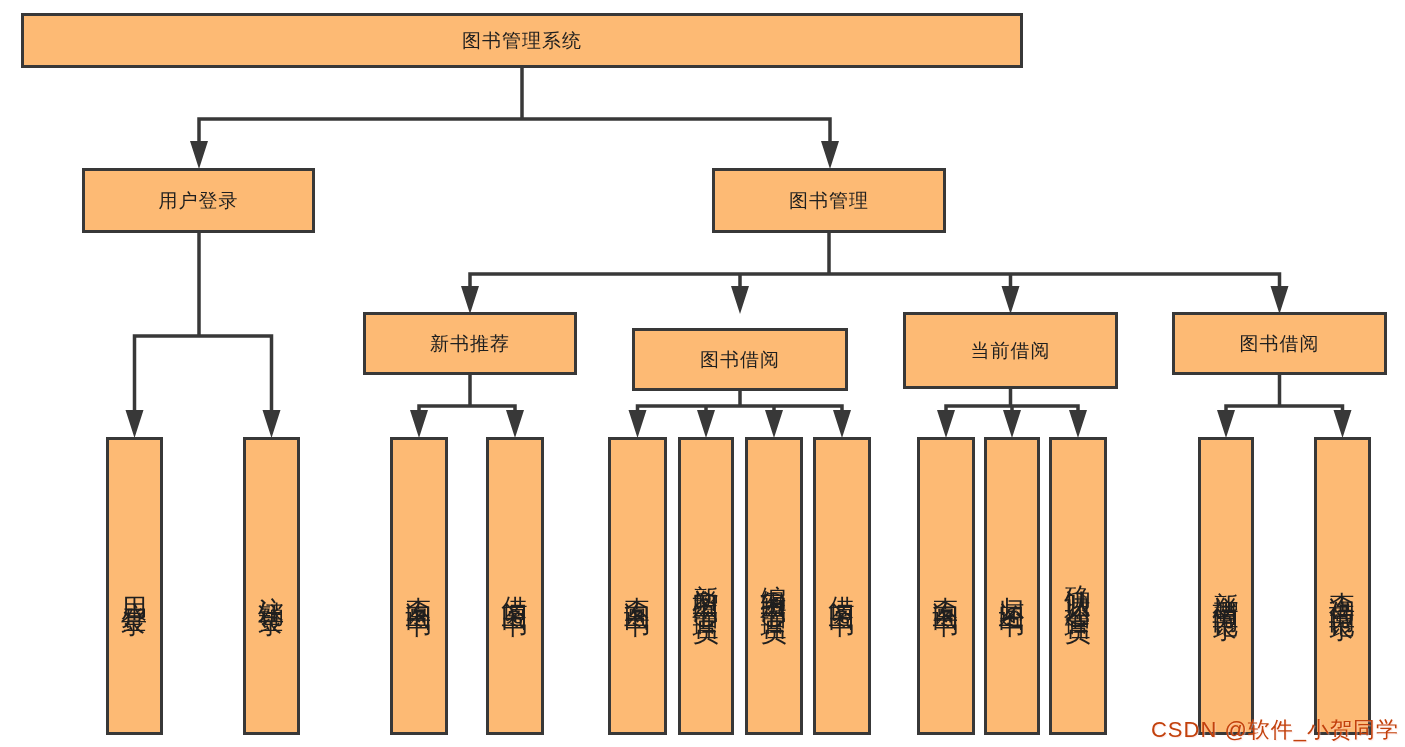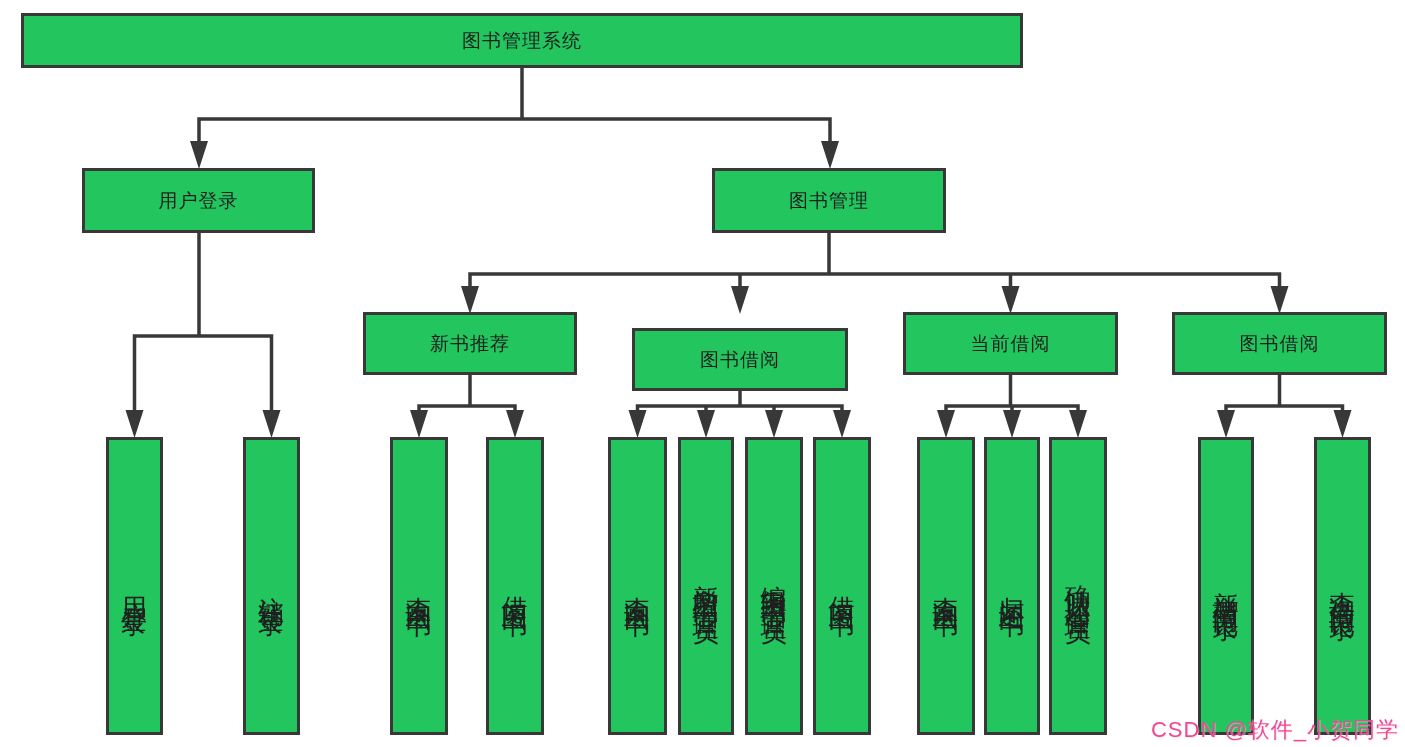--- a/index.html
+++ b/index.html
@@ -2,33 +2,33 @@
 <html><head>
 <meta charset="utf-8">
 <style>
   html,body{margin:0;padding:0;background:#ffffff;}
   .canvas{
     position:relative;width:1405px;height:747px;background:#ffffff;overflow:hidden;
     font-family:"Liberation Sans","DejaVu Sans",sans-serif;
   }
   .connectors{position:absolute;left:0;top:0;width:1405px;height:747px;pointer-events:none;}
   .box{
-    position:absolute;box-sizing:border-box;background:#22c55e;
+    position:absolute;box-sizing:border-box;background:#fdba74;
     border:3px solid #383838;display:flex;align-items:center;justify-content:center;
     color:#1f1f1f;z-index:2;
   }
   .hlabel{font-size:19px;letter-spacing:1px;white-space:nowrap;}
   .root .hlabel{font-size:19px;}
   .vtext{
     writing-mode:vertical-rl;text-orientation:mixed;
     font-size:26px;line-height:1;letter-spacing:5px;white-space:nowrap;
   }
   .watermark{
     position:absolute;right:6px;bottom:2px;z-index:6;
-    font-size:22px;color:#ec4899;letter-spacing:1px;
+    font-size:22px;color:#c2410c;letter-spacing:1px;
     text-shadow:1px 1px 1px rgba(255,210,208,0.55);
     white-space:nowrap;
   }
 </style>
 </head>
 <body>
 
 <div class="canvas">
 
   <svg class="connectors" viewBox="0 0 1405 747" xmlns="http://www.w3.org/2000/svg">
@@ -73,21 +73,21 @@
   <div class="box" style="left:363px;top:312px;width:214px;height:63px">
     <span class="hlabel">新书推荐</span>
   </div>
 
   <div class="box" style="left:712px;top:168px;width:234px;height:65px">
     <span class="hlabel">图书管理</span>
   </div>
   <div class="box" style="left:632px;top:328px;width:216px;height:63px">
     <span class="hlabel">图书借阅</span>
   </div>
-  <div class="box" style="left:903px;top:312px;width:215px;height:63px">
+  <div class="box" style="left:903px;top:312px;width:215px;height:77px">
     <span class="hlabel">当前借阅</span>
   </div>
   <div class="box" style="left:1172px;top:312px;width:215px;height:63px">
     <span class="hlabel">图书借阅</span>
   </div>
 
   <div class="box leaf" style="left:106px;top:437px;width:57px;height:298px">
     <span class="vtext">用户登录</span>
   </div>
   <div class="box leaf" style="left:243px;top:437px;width:57px;height:298px">

